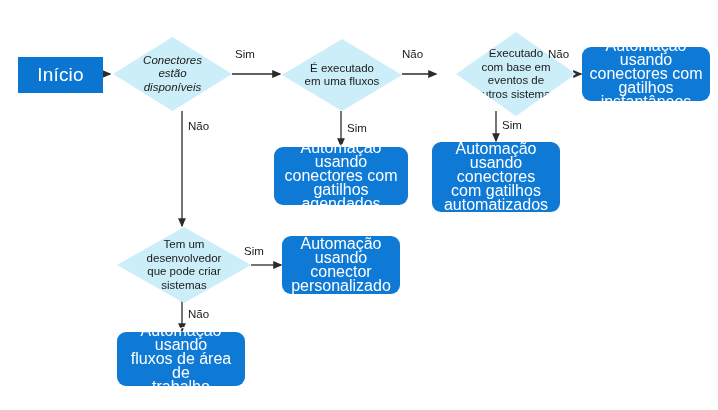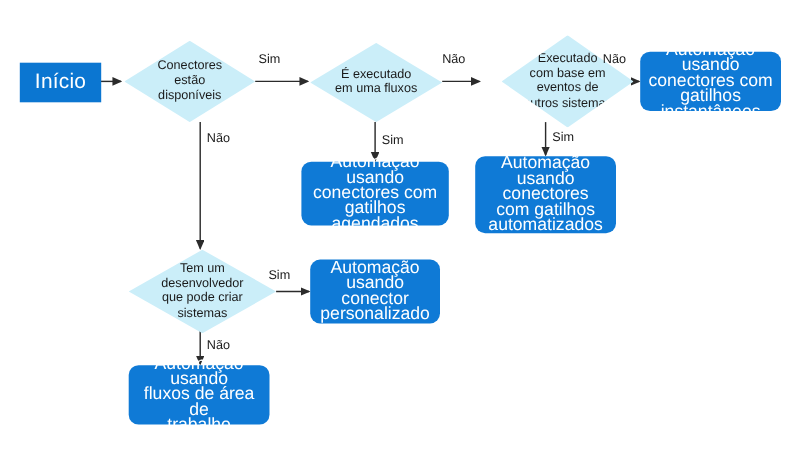--- a/index.html
+++ b/index.html
@@ -96,25 +96,25 @@
 
     <line x1="341" y1="111" x2="341" y2="146" stroke="#2b2b2b" stroke-width="1.3" marker-end="url(#arrow)"></line>
 
     <line x1="496" y1="111" x2="496" y2="141" stroke="#2b2b2b" stroke-width="1.3" marker-end="url(#arrow)"></line>
 
     <line x1="251" y1="265" x2="281" y2="265" stroke="#2b2b2b" stroke-width="1.3" marker-end="url(#arrow)"></line>
 
     <line x1="182" y1="301" x2="182" y2="331" stroke="#2b2b2b" stroke-width="1.3" marker-end="url(#arrow)"></line>
   </svg>
 
-  <div class="node start-box" style="left:18px; top:57px; width:74px; height:36px;">
+  <div class="node start-box" style="left:18px; top:57px; width:85px; height:36px;">
     <span>Início</span>
   </div>
 
-  <div class="node diamond" style="left:113px; top:37px; width:119px; height:74px;">
+  <div class="node diamond" style="left:113px; top:37px; width:119px; height:74px;font-style:italic;">
     <span class="dlabel">Conectores
 estão
 disponíveis</span>
   </div>
 
   <div class="node diamond" style="left:282px; top:39px; width:120px; height:72px;">
     <span class="dlabel">É executado
 em uma fluxos</span>
   </div>
 

